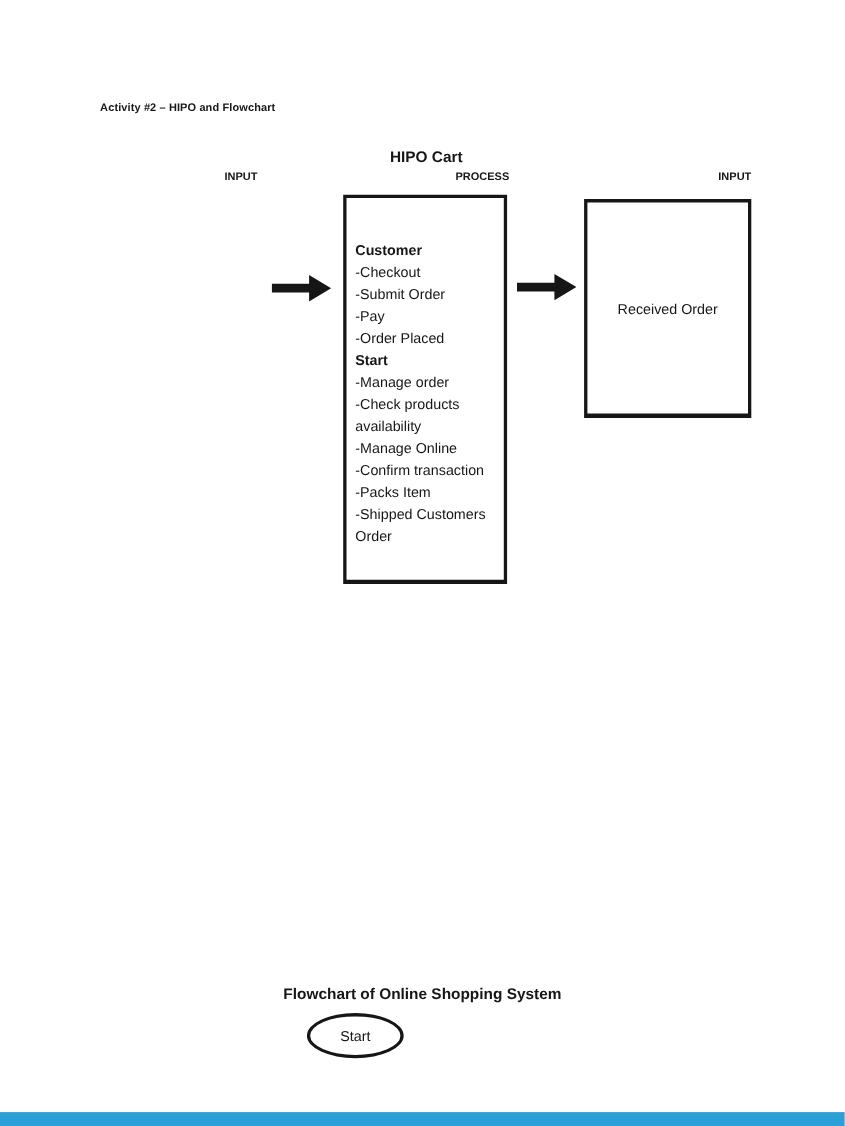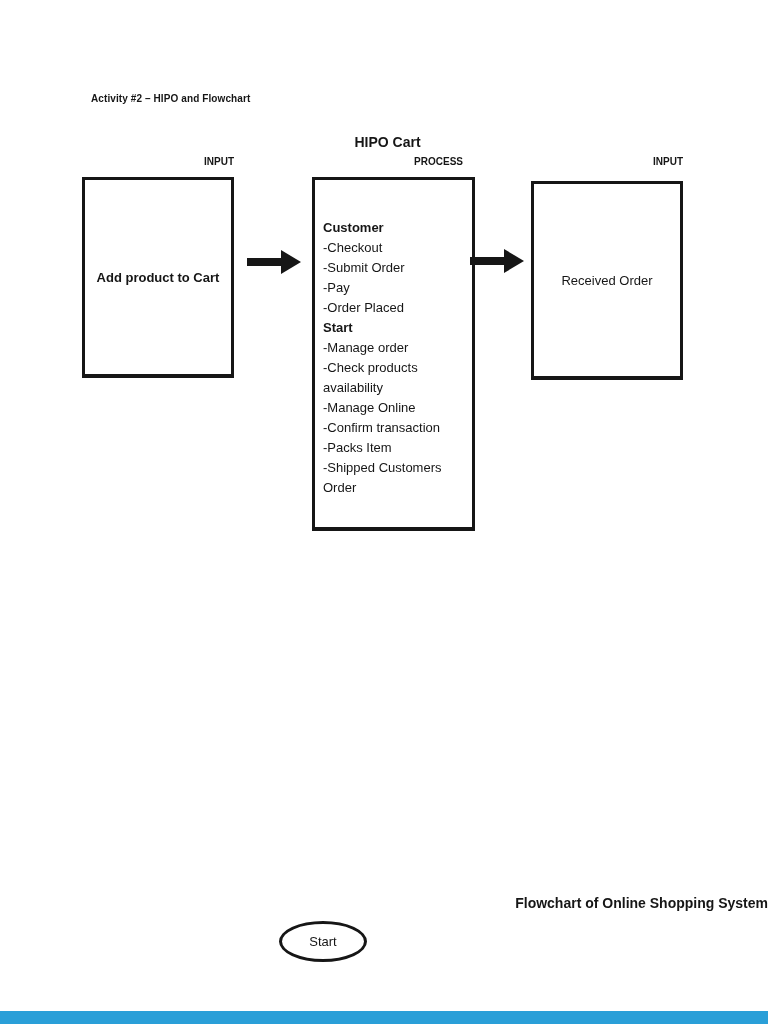--- a/index.html
+++ b/index.html
@@ -31,42 +31,42 @@
     position:absolute; box-sizing:border-box;
     border:3px solid #161616; background:#ffffff;
   }
   .box-input {
     left:82px; top:177px; width:152px; height:201px;
     display:flex; align-items:center; justify-content:center;
     text-align:center; font-size:13px; font-weight:700;
     border-bottom-width:4px;
   }
   .box-process {
-    left:312px; top:177px; width:163px; height:354px;
+    left:312px; top:177px; width:149px; height:354px;
     padding:38px 5px 0 8px;
     font-size:13px; line-height:20px;
     border-bottom-width:4px;
   }
   .box-output {
     left:531px; top:181px; width:152px; height:199px;
     display:flex; align-items:center; justify-content:center;
     text-align:center; font-size:13px; font-weight:400;
     border-bottom-width:4px;
   }
   .pline { font-weight:400; }
   .pline.bold { font-weight:700; }
 
   .arrow { position:absolute; width:54px; height:26px; }
   .arrow-1 { left:247px; top:249px; }
   .arrow-2 { left:470px; top:248px; }
   .arrow svg { display:block; width:100%; height:100%; }
 
   .flow-title {
     position:absolute; left:0; top:895px; width:768px;
-    text-align:right; font-size:14px; font-weight:700;
+    text-align:center; font-size:14px; font-weight:700;
   }
   .start-ellipse {
     position:absolute; left:279px; top:921px; width:88px; height:41px;
     box-sizing:border-box; border:3px solid #161616; border-radius:50%;
     display:flex; align-items:center; justify-content:center;
     font-size:13px; font-weight:400; background:#fff;
   }
   .bottom-bar {
     position:absolute; left:0; top:1011px; width:768px; height:13px;
     background:#2a9fd8;
@@ -78,23 +78,20 @@
 <div class="page">
 
   <div class="activity-title">Activity #2 – HIPO and Flowchart</div>
 
   <div class="hipo-title">HIPO Cart</div>
 
   <div class="col-label input">INPUT</div>
   <div class="col-label process">PROCESS</div>
   <div class="col-label output">INPUT</div>
 
-  <div class="box box-input">
-    <span>Add product to Cart</span>
-  </div>
 
   <div class="arrow arrow-1">
     <svg viewBox="0 0 54 26" xmlns="http://www.w3.org/2000/svg">
       <path d="M0 9 H34 V1 L54 13 L34 25 V17 H0 Z" fill="#161616"></path>
     </svg>
   </div>
 
   <div class="box box-process">
     <div class="pline bold">Customer</div>
     <div class="pline">-Checkout</div>

